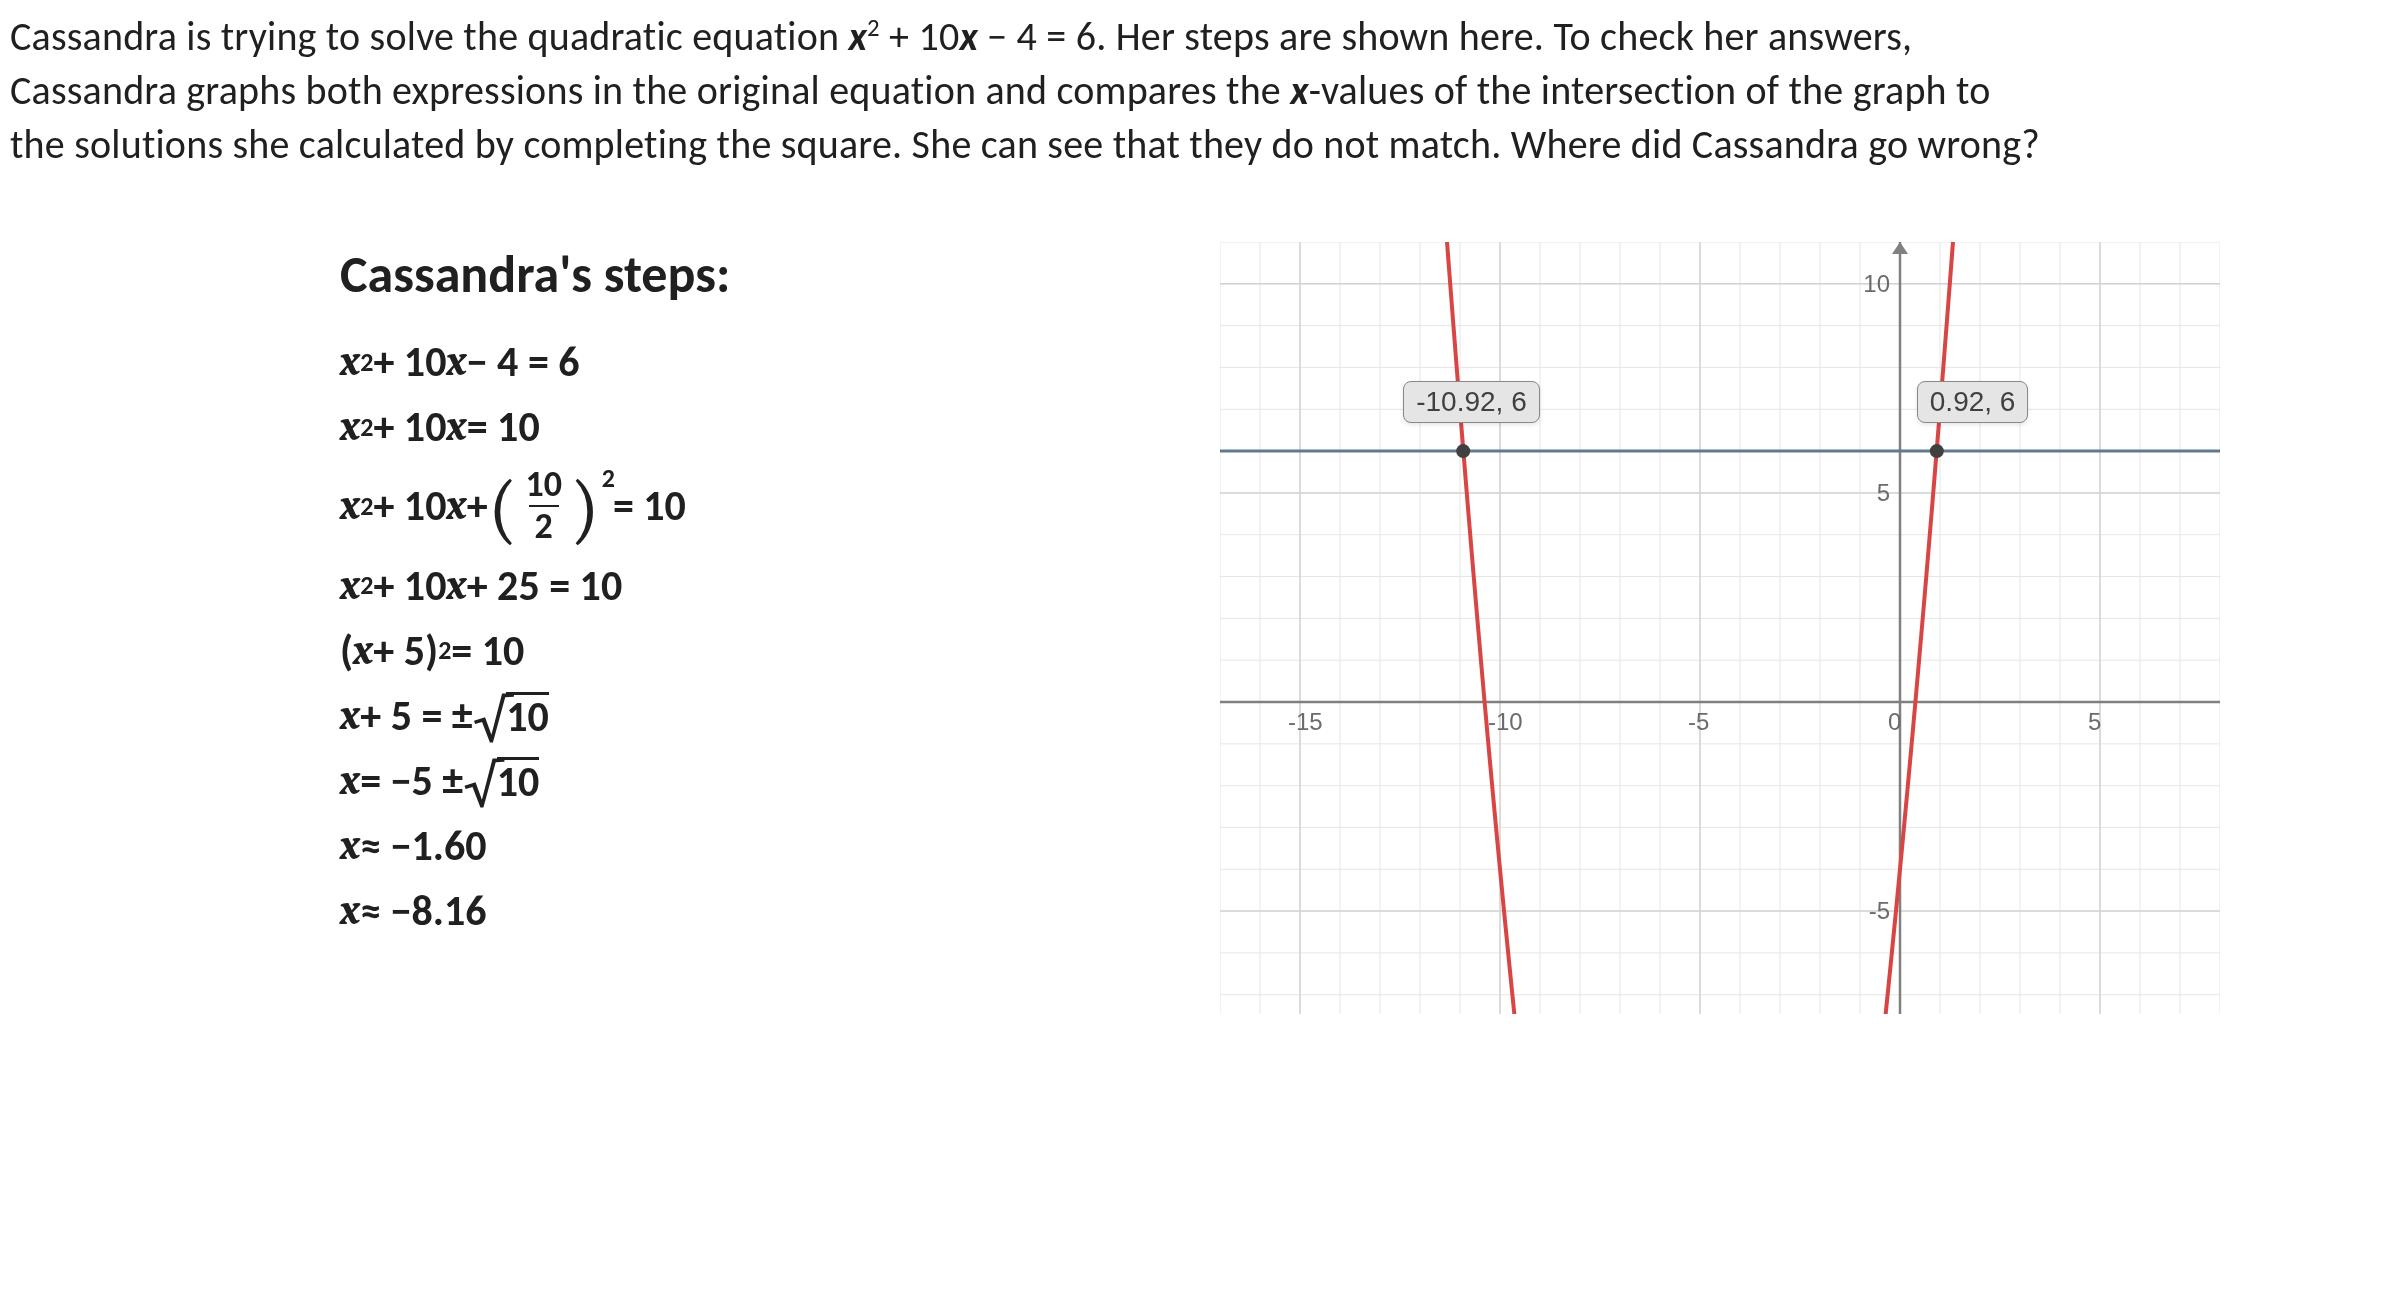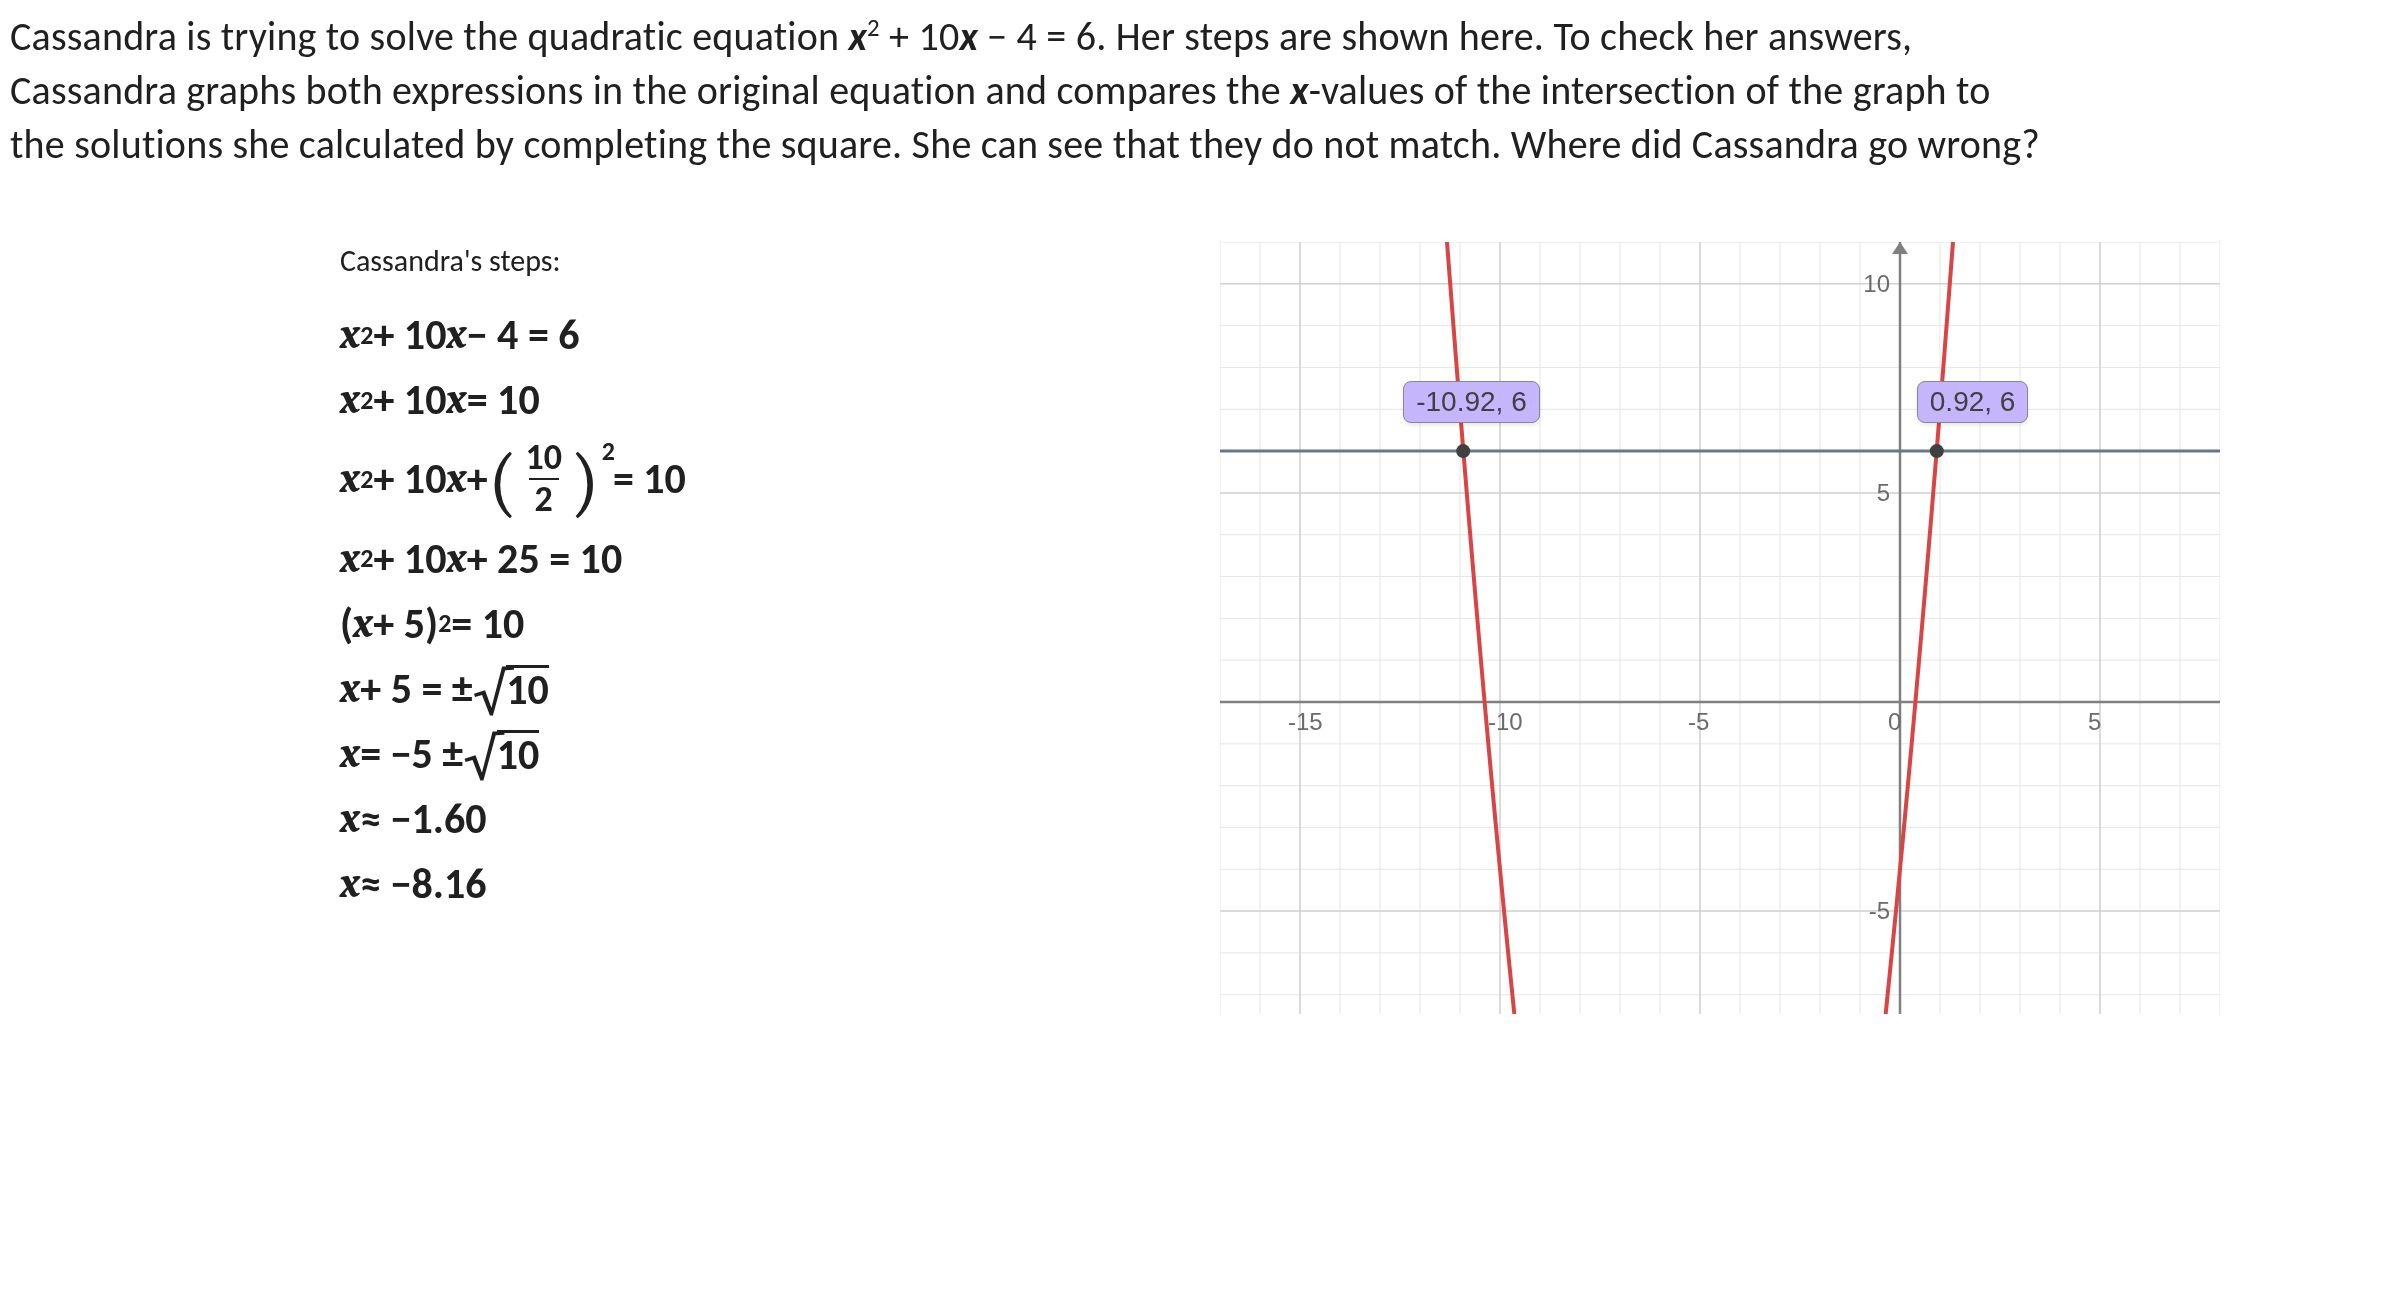--- a/index.html
+++ b/index.html
@@ -23,42 +23,42 @@
   }
   .bi { font-weight: 700; font-style: italic; }
   .content {
     display: flex;
     margin-top: 70px;
     padding-left: 330px;
   }
   .col-steps { width: 780px; }
   .col-graph { margin-left: 100px; width: 1000px; }
   .col-head {
-    font-size: 30px;
-    font-weight: 400;
+    font-size: 52px;
+    font-weight: 700;
     margin-bottom: 30px;
   }
   .steps { font-size: 42px; font-weight: 700; }
   .step-line { margin: 14px 0; white-space: nowrap; display: flex; align-items: center; }
   .var { font-style: italic; font-family: "Cambria Math", Cambria, serif; }
   .sup   { font-size: 0.62em; vertical-align: super; line-height: 0; }
   .frac  { display:inline-flex; flex-direction:column; align-items:center; vertical-align:middle; font-size:36px; line-height:1.05; margin:0 2px; }
   .frac .num { padding: 0 6px 1px; }
   .frac .den { border-top: 2.5px solid #202020; padding: 1px 6px 0; }
   .bigparen { font-family: "Cambria Math", Cambria, serif; font-size: 78px; line-height: 0; font-weight:400; position:relative; top:3px; }
   .psup { font-size: 26px; position: relative; top:-28px; left:2px; }
   .sqrt-sym { font-size: 60px; line-height:0; font-weight:400; position:relative; top:6px; margin-right:-6px; font-family: "Cambria Math", Cambria, serif;}
   .overline { border-top: 3px solid #202020; padding-top:1px; display:inline-block; line-height:1; }
 
   
   .graph-wrap { position: relative; width: 1000px; height: 920px; }
   .graph-wrap svg { display:block; }
   .label-box {
     position:absolute;
-    background:#c4b5fd;
+    background:#e5e5e5;
     border:1.5px solid #888888;
     border-radius:8px;
     padding:4px 12px;
     font-size:28px;
     font-family: Arial, sans-serif;
     color:#404040;
     box-shadow: 0 2px 4px rgba(0,0,0,0.1);
   }
   .axis-lbl {
     position:absolute;

